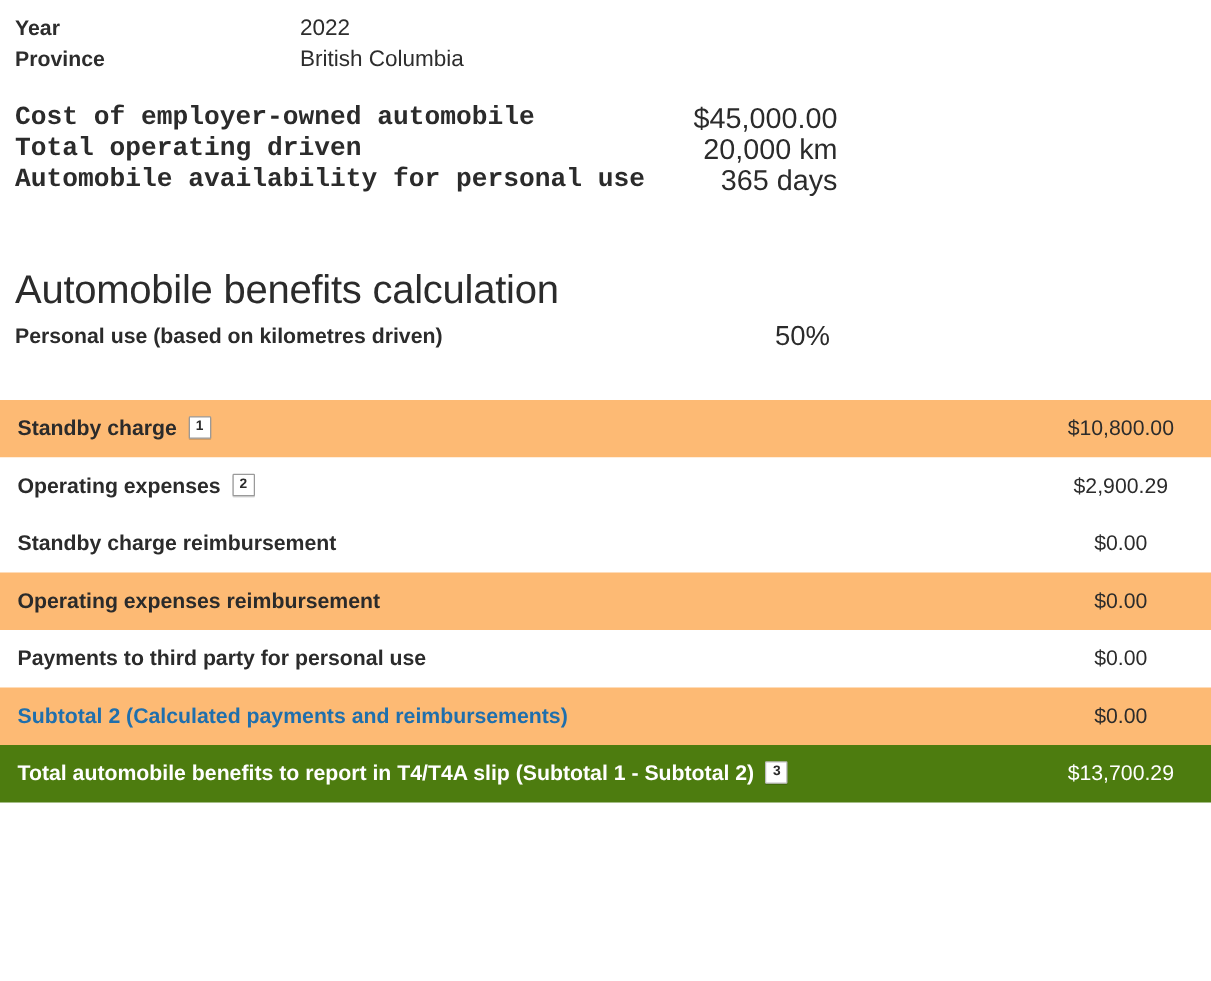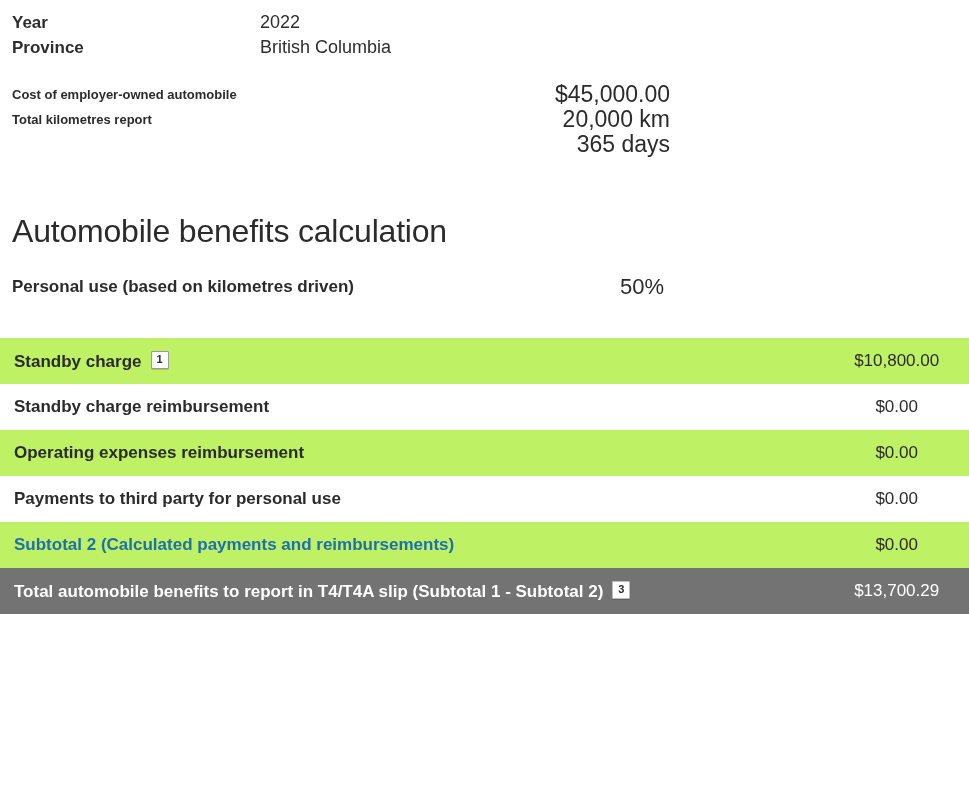--- a/index.html
+++ b/index.html
@@ -21,60 +21,60 @@
   }
 
   
   .summary-block {
     padding-left: 12px;
   }
   .kv-row {
     display: flex;
     align-items: center;
     line-height: 25px;
-    gap: 20px;
   }
   .kv-label {
     font-weight: bold;
     font-size: 17px;
     color: #2d2d2d;
     white-space: nowrap;
   }
   .kv-value {
     font-size: 18px;
     color: #2d2d2d;
     font-weight: normal;
   }
   
   .group1 .kv-label { width: 228px; }
   .group1 .kv-value { text-align: left; }
 
   .gap-1 { height: 22px; }
   .group2 .kv-row { }
   .group2 .lbl-cell {
     font-weight: bold;
-    font-size: 13px;
-    white-space: nowrap;
+    font-size: 21px;
+    white-space: nowrap;
+    font-family: Liberation Mono, monospace;
   }
   .group2 .val-cell {
     font-size: 23px;
     text-align: right;
     margin-left: auto;
     width: 300px;
   }
   .group2-wrap {
     width: 658px;
   }
 
   
   h1.section-title {
     font-size: 32px;
     font-weight: normal;
     color: #2b2b2b;
-    margin: 56px 0 24px 12px;
+    margin: 56px 0 6px 12px;
     letter-spacing: -0.2px;
   }
 
   .personal-use-row {
     display: flex;
     width: 652px;
     margin-left: 12px;
     line-height: 26px;
     gap: 43px;
   }
@@ -102,29 +102,29 @@
   .calc-table td.label-cell {
     font-weight: bold;
     text-align: left;
     white-space: nowrap;
   }
   .calc-table td.amount-cell {
     text-align: center;
     font-weight: normal;
     white-space: nowrap;
   }
-  .row-shaded { background: #bef264; }
+  .row-shaded { background: #fdba74; }
   .row-plain { background: #ffffff; }
   .row-subtotal .label-cell,
   .row-subtotal .amount-cell {
     color: #1f6fad;
   }
   .row-subtotal .amount-cell { color: #2b2b2b; }
   .row-total {
-    background: #737373;
+    background: #4d7c0f;
   }
   .row-total td { color: #ffffff; }
 
   
   .footnote {
     display: inline-block;
     border: 1px solid #9a9a9a;
     background: #ffffff;
     color: #2b2b2b;
     font-size: 11px;
@@ -161,43 +161,48 @@
 
   <div class="gap-1"></div>
 
   <div class="summary-block group2">
     <div class="group2-wrap">
       <div class="kv-row">
         <span class="lbl-cell">Cost of employer-owned automobile</span>
         <span class="val-cell">$45,000.00</span>
       </div>
       <div class="kv-row">
-        <span class="lbl-cell">Total kilometres report</span>
+        <span class="lbl-cell">Total operating driven</span>
         <span class="val-cell">20,000 km</span>
       </div>
       <div class="kv-row">
+        <span class="lbl-cell">Automobile availability for personal use</span>
         <span class="val-cell">365 days</span>
       </div>
     </div>
   </div>
 
   <h1 class="section-title">Automobile benefits calculation</h1>
 
   <div class="personal-use-row">
     <span class="lbl">Personal use (based on kilometres driven)</span>
     <span class="val">50%</span>
   </div>
 
   <table class="calc-table">
     <tbody>
       <tr class="row-shaded">
         <td class="label-cell"><span>Standby charge</span><a class="footnote" href="#">1</a></td>
         <td class="amount-cell">$10,800.00</td>
       </tr>
       <tr class="row-plain">
+        <td class="label-cell"><span>Operating expenses</span><a class="footnote" href="#">2</a></td>
+        <td class="amount-cell">$2,900.29</td>
+      </tr>
+      <tr class="row-plain">
         <td class="label-cell"><span>Standby charge reimbursement</span></td>
         <td class="amount-cell">$0.00</td>
       </tr>
       <tr class="row-shaded">
         <td class="label-cell"><span>Operating expenses reimbursement</span></td>
         <td class="amount-cell">$0.00</td>
       </tr>
       <tr class="row-plain">
         <td class="label-cell"><span>Payments to third party for personal use</span></td>
         <td class="amount-cell">$0.00</td>

